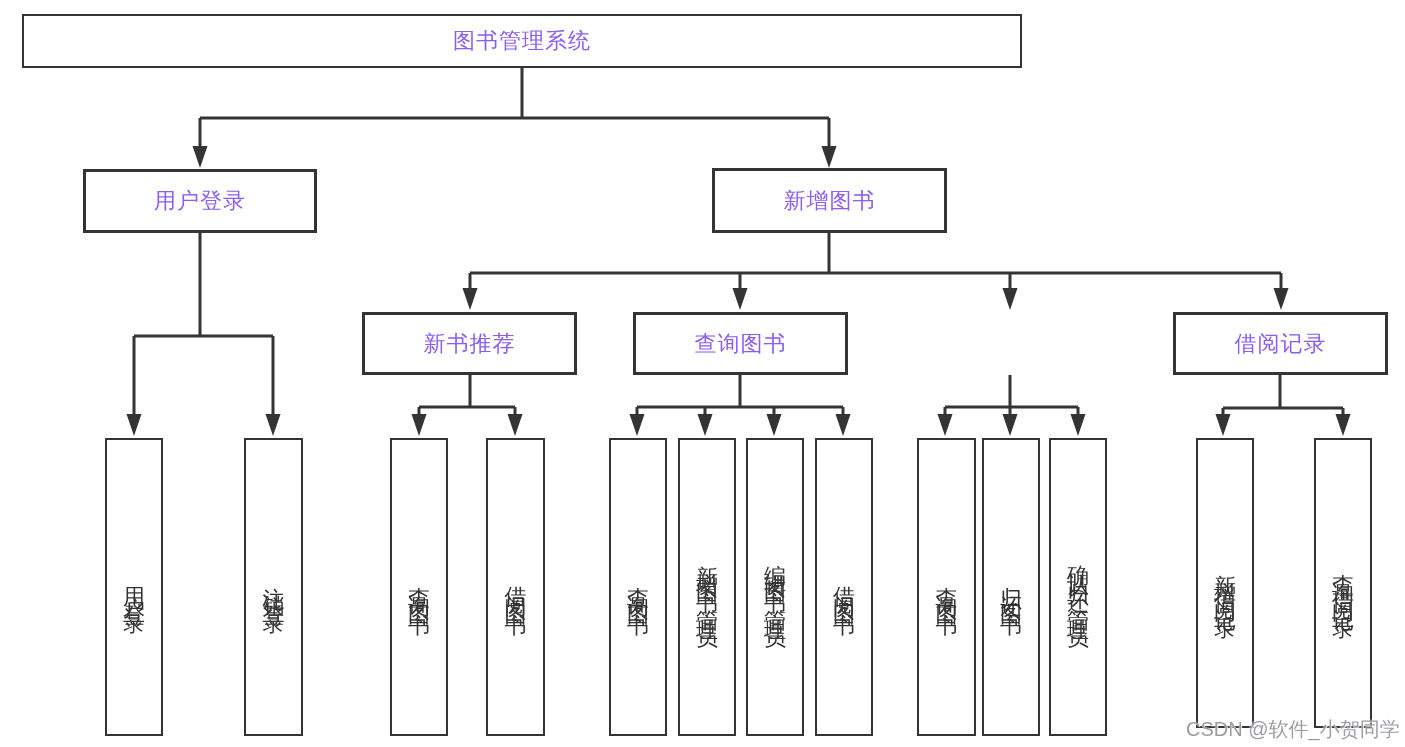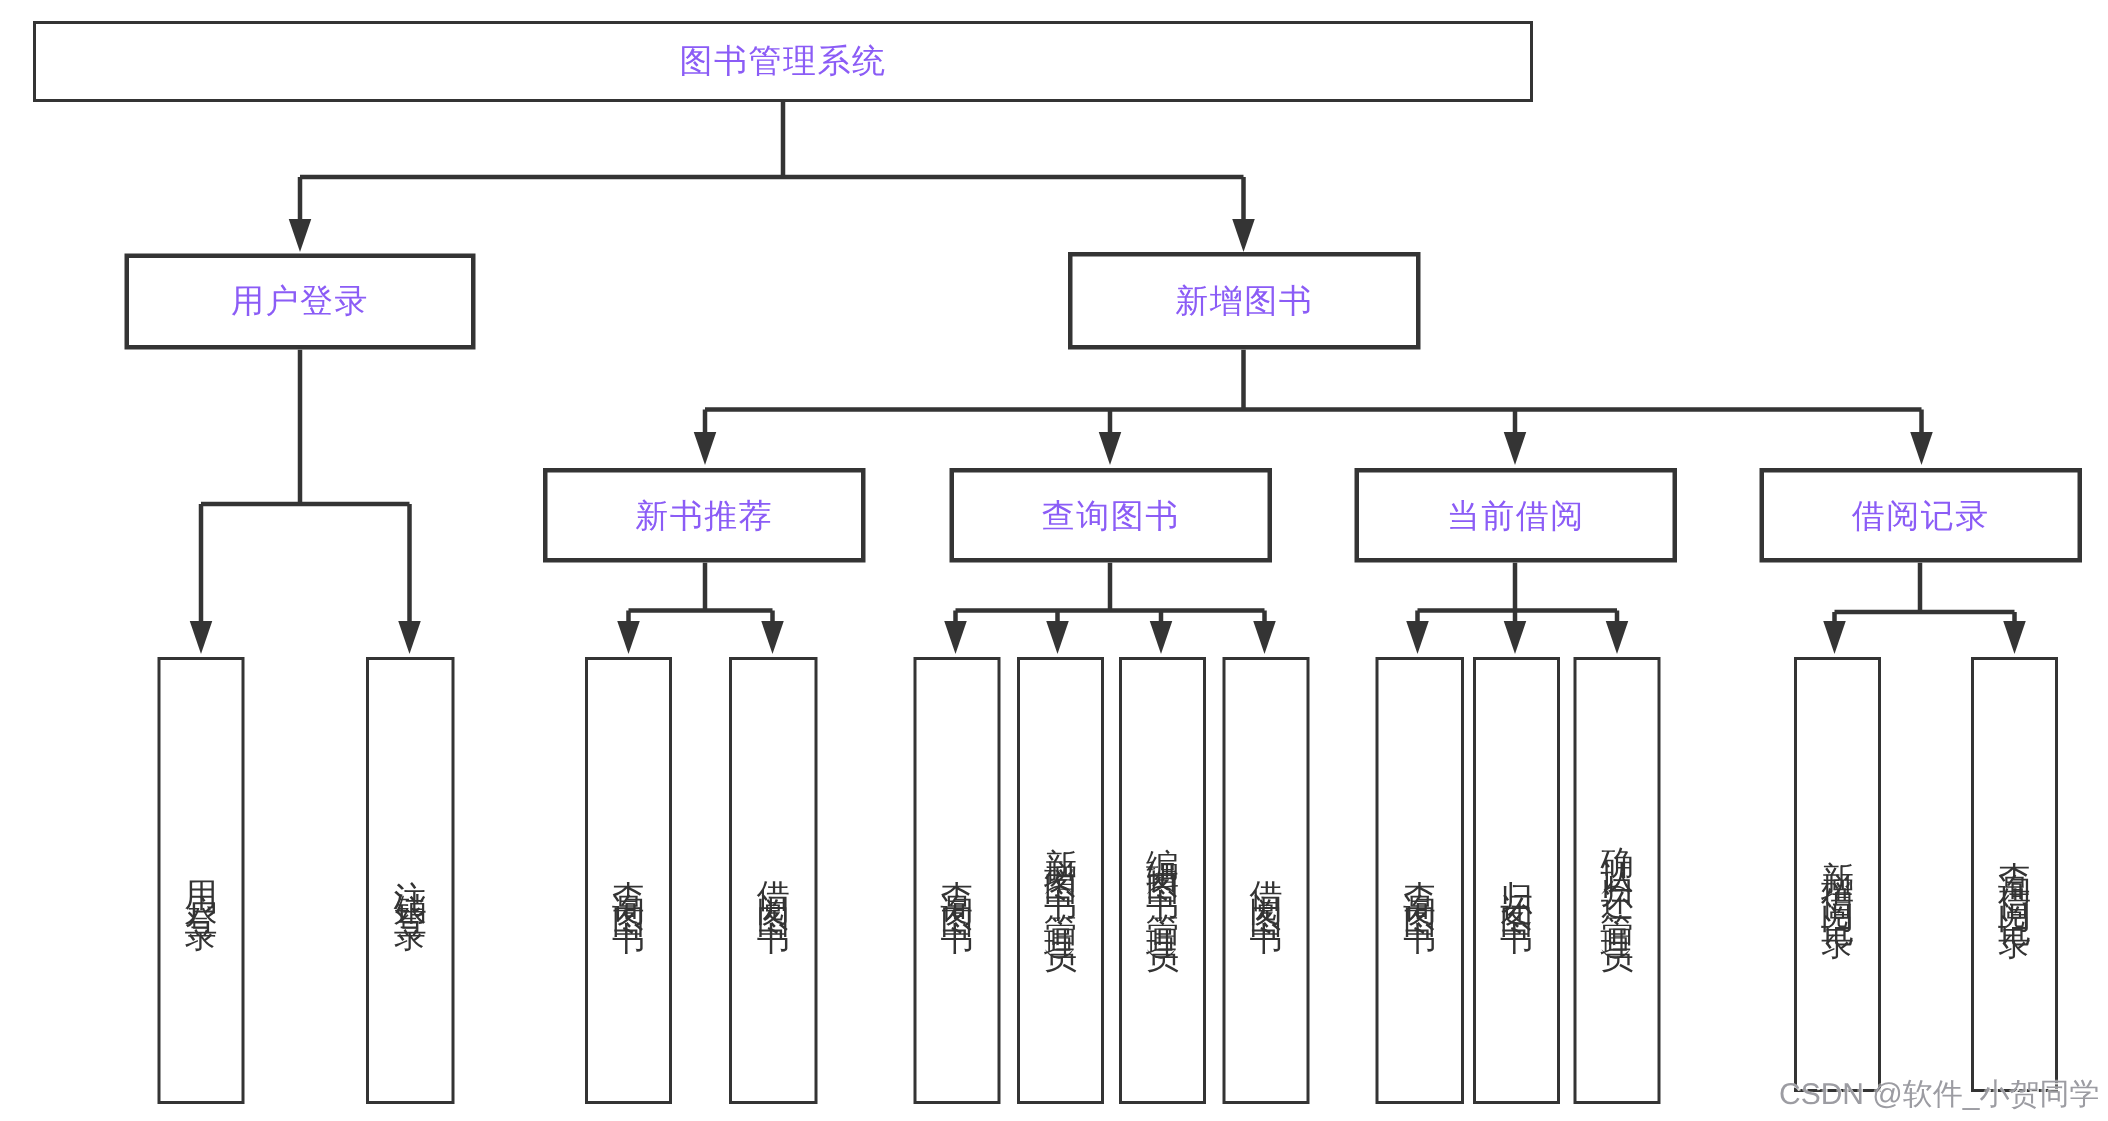--- a/index.html
+++ b/index.html
@@ -77,23 +77,20 @@
   <div class="box" style="left:712px;top:168px;width:235px;height:65px;">
     <span class="hlabel">新增图书</span>
   </div>
 
   <div class="box" style="left:362px;top:312px;width:215px;height:63px;">
     <span class="hlabel">新书推荐</span>
   </div>
   <div class="box" style="left:633px;top:312px;width:215px;height:63px;">
     <span class="hlabel">查询图书</span>
   </div>
-  <div class="box" style="left:903px;top:312px;width:215px;height:63px;">
-    <span class="hlabel">当前借阅</span>
-  </div>
   <div class="box" style="left:1173px;top:312px;width:215px;height:63px;">
     <span class="hlabel">借阅记录</span>
   </div>
 
   <div class="box leaf" style="left:105px;top:438px;width:58px;height:298px;">
     <span class="vlabel">用户登录</span>
   </div>
   <div class="box leaf" style="left:244px;top:438px;width:59px;height:298px;">
     <span class="vlabel">注销登录</span>
   </div>

